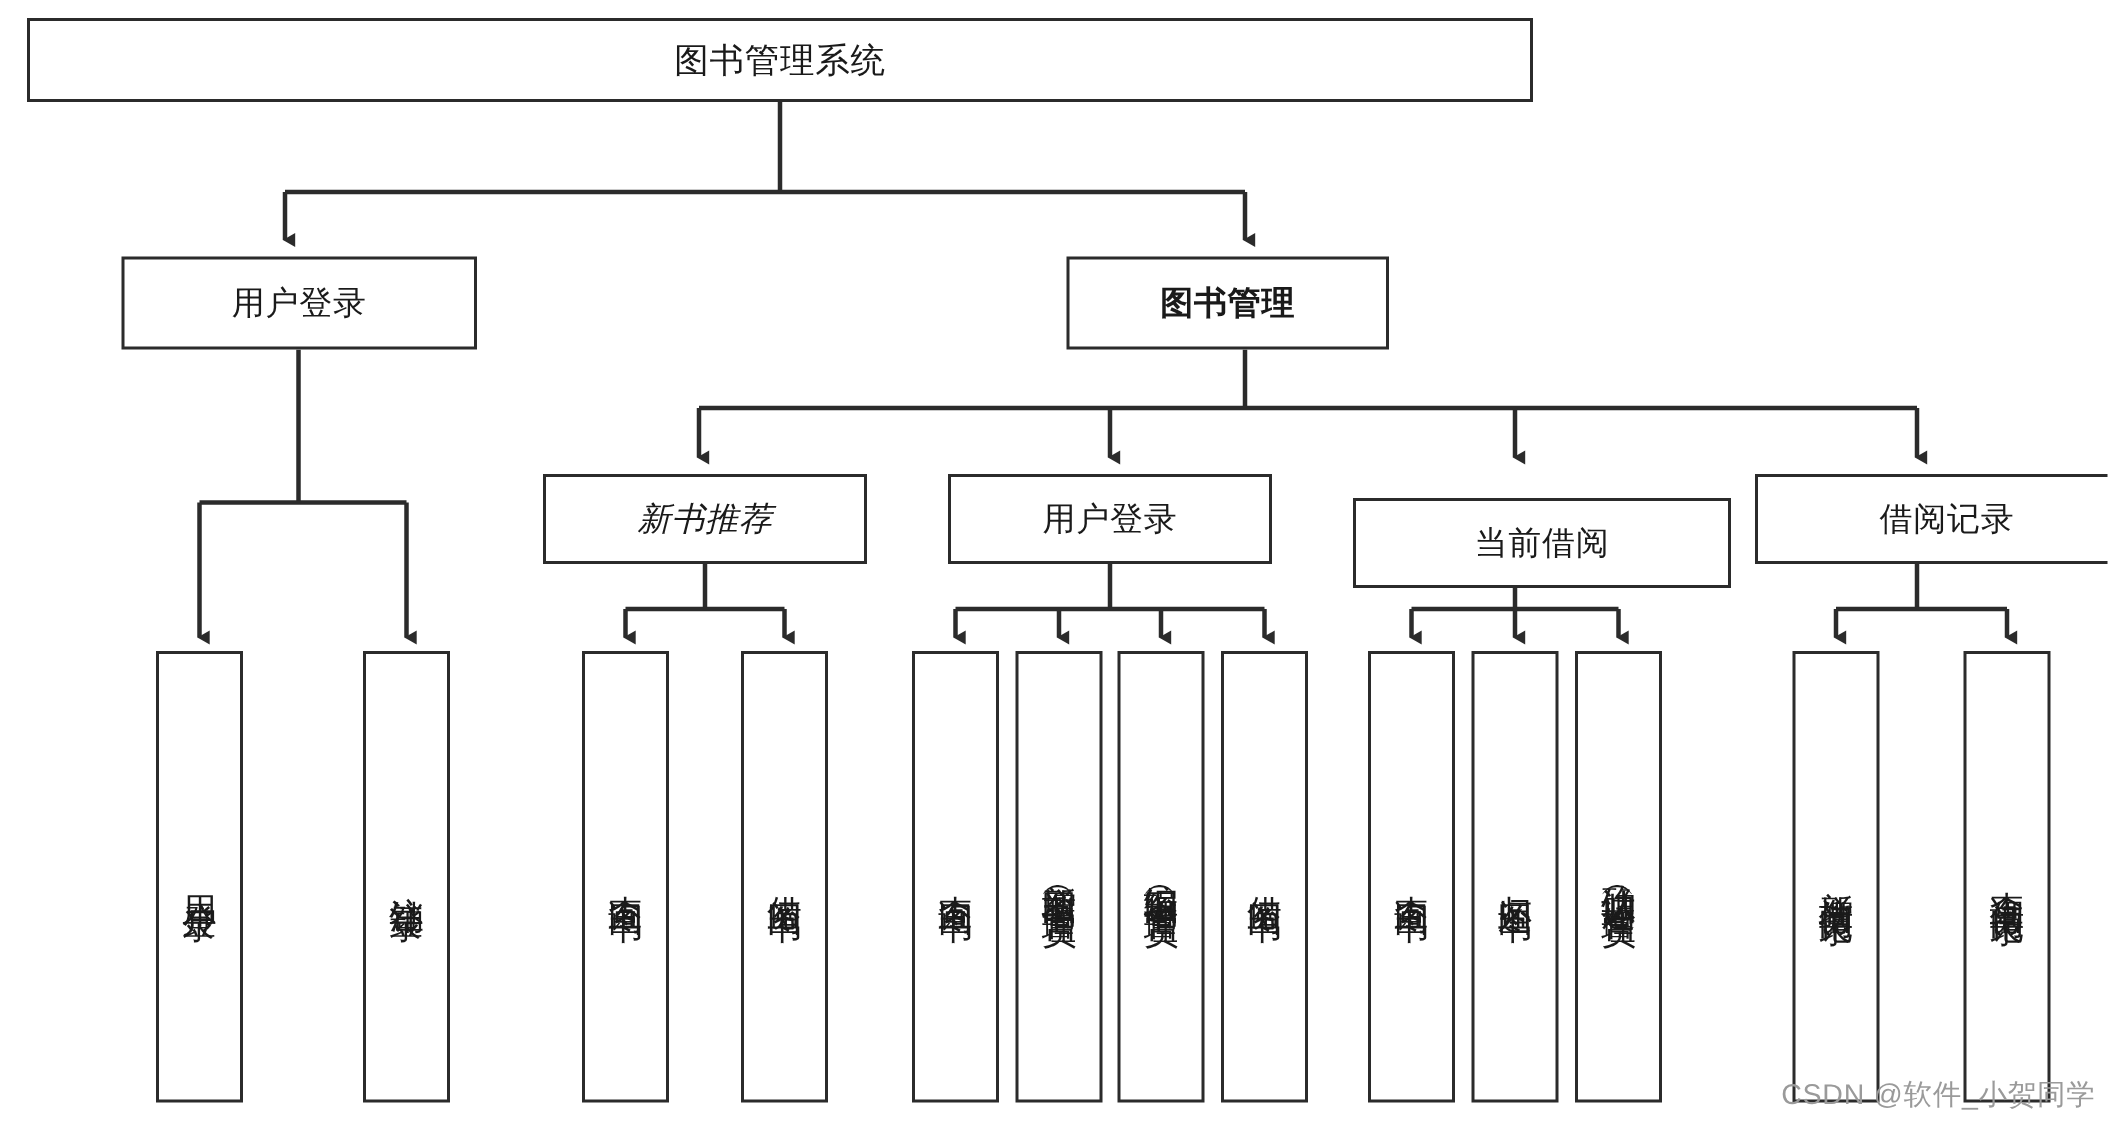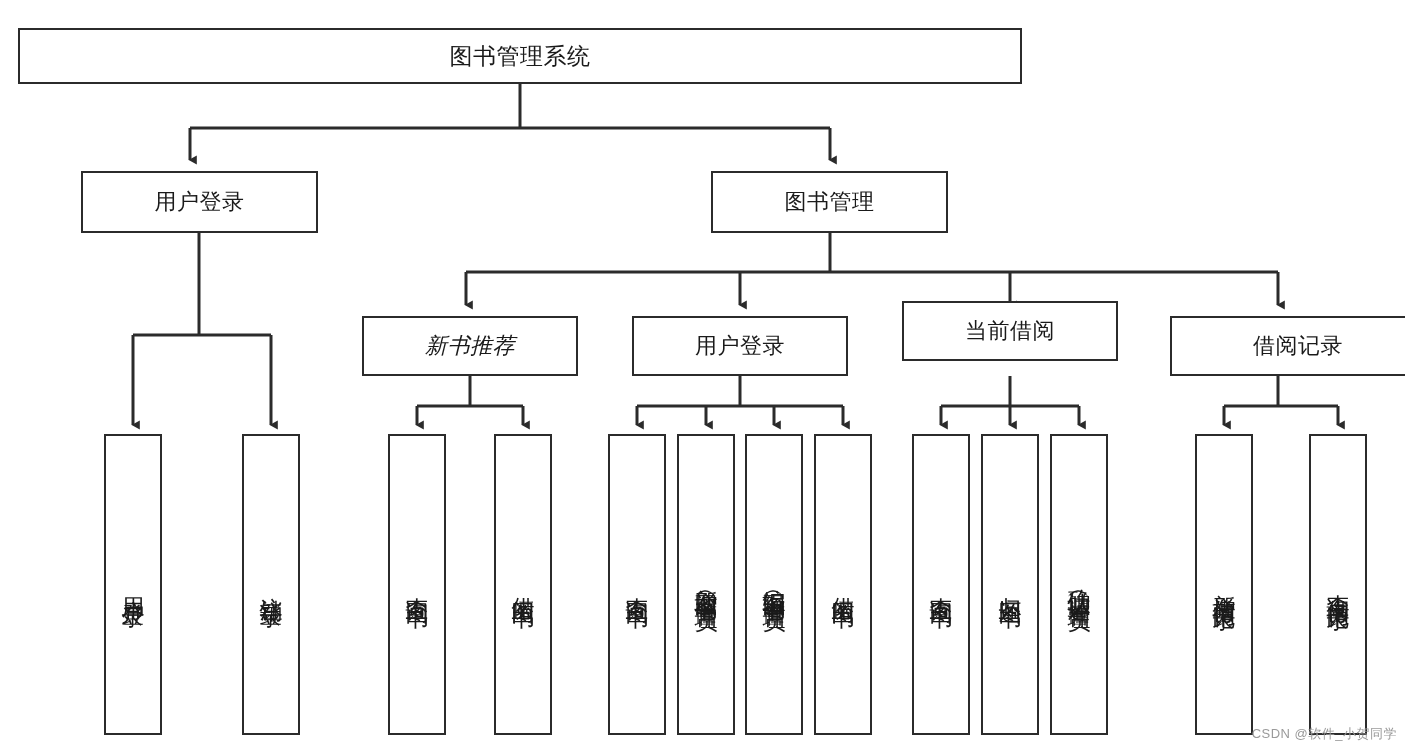--- a/index.html
+++ b/index.html
@@ -48,26 +48,26 @@
     letter-spacing: 3px;
     line-height: 1;
     padding: 6px 0;
   }
   .node.vertical .vtext {
     writing-mode: vertical-rl;
     text-orientation: upright;
     display: block;
     white-space: nowrap;
   }
-  .node.root { font-size: 23px; margin-top: 16px; }
+  .node.root { font-size: 23px; }
   .watermark {
     position: absolute;
     right: 8px;
     bottom: 4px;
-    font-size: 13px;
+    font-size: 19px;
     color: #9a9a9a;
     white-space: nowrap;
     letter-spacing: 0.5px;
   }
 </style>
 </head>
 <body>
 
 <div id="diagram-root">
 
@@ -122,33 +122,33 @@
   </svg>
 
   <div class="node horizontal root" style="left:18px; top:12px; width:1004px; height:56px;">
     <span>图书管理系统</span>
   </div>
 
   <div class="node horizontal" style="left:81px; top:171px; width:237px; height:62px;">
     <span>用户登录</span>
   </div>
 
-  <div class="node horizontal" style="left:711px; top:171px; width:237px; height:62px;">
+  <div class="node horizontal" style="left:711px; top:171px; width:215px; height:62px;font-weight:bold;">
     <span>图书管理</span>
   </div>
 
   <div class="node horizontal" style="left:362px; top:316px; width:216px; height:60px;font-style:italic;">
     <span>新书推荐</span>
   </div>
 
   <div class="node horizontal" style="left:632px; top:316px; width:216px; height:60px;">
     <span>用户登录</span>
   </div>
 
-  <div class="node horizontal" style="left:902px; top:301px; width:216px; height:60px;">
+  <div class="node horizontal" style="left:902px; top:332px; width:252px; height:60px;">
     <span>当前借阅</span>
   </div>
 
   <div class="node horizontal" style="left:1170px; top:316px; width:256px; height:60px;">
     <span>借阅记录</span>
   </div>
 
   <div class="node vertical" style="left:104px; top:434px; width:58px; height:301px;">
     <span class="vtext">用户登录</span>
   </div>

